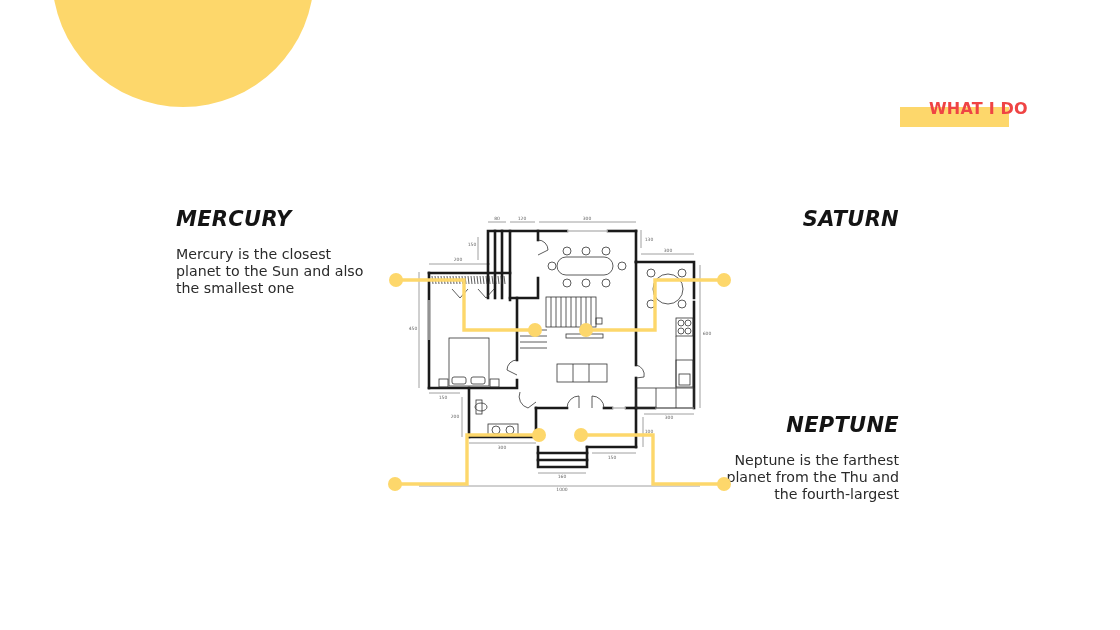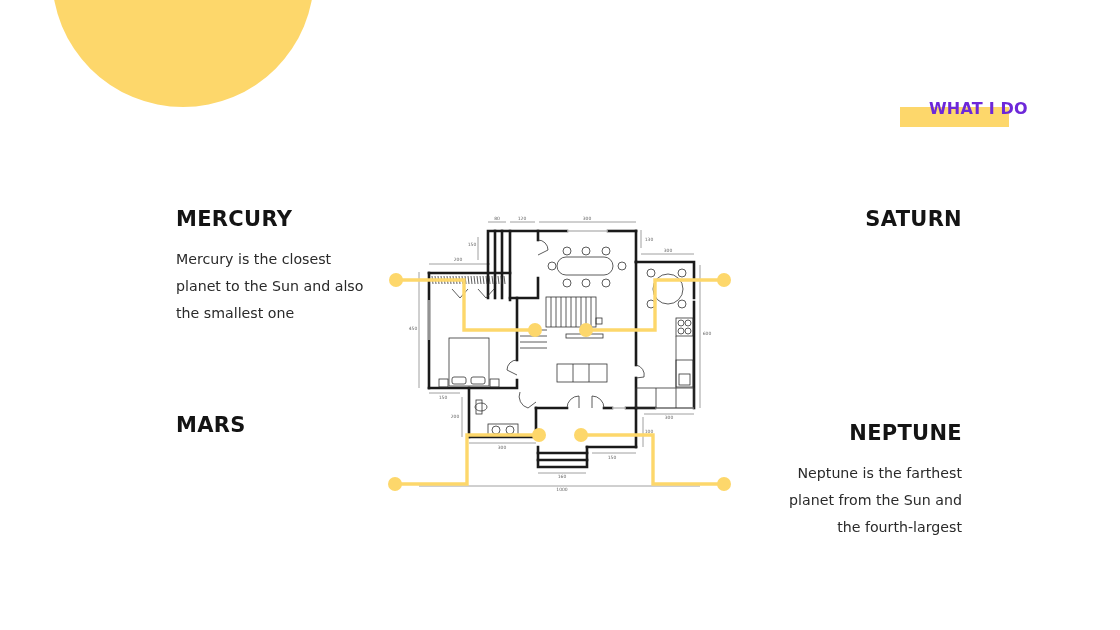--- a/index.html
+++ b/index.html
@@ -13,59 +13,58 @@
     position: absolute; left: 52px; top: -155px;
     width: 262px; height: 262px; border-radius: 50%;
     background: #fdd76b;
   }
   .tag-bar {
     position: absolute; left: 900px; top: 107px;
     width: 109px; height: 20px; background: #fdd76b;
   }
   .tag-text {
     position: absolute; left: 929px; top: 99px;
-    font-size: 16px; font-weight: bold; letter-spacing: 0.2px; color: #6d28d9;
+    font-size: 16px; font-weight: bold; letter-spacing: 0.2px; color: #ef4444;
     white-space: nowrap;
   }
   .block { position: absolute; width: 200px; }
   .block h2 {
     margin: 0; font-size: 21px; font-weight: bold; color: #141414;
-    letter-spacing: 0.3px; line-height: 26px;
+    letter-spacing: 0.3px; line-height: 26px; font-style: italic;
   }
   .block p {
-    margin: 14px 0 0 0; font-size: 14.2px; line-height: 27px; color: #2a2a2a;
+    margin: 14px 0 0 0; font-size: 14.2px; line-height: 17px; color: #2a2a2a;
   }
   .left { left: 176px; text-align: left; }
-  .right { left: 762px; text-align: right; width: 200px; }
+  .right { left: 699px; text-align: right; width: 200px; }
   .b-mercury { top: 206px; }
   .b-mars { top: 412px; }
   .b-saturn { top: 206px; }
-  .b-neptune { top: 412px; margin-top: 8px; }
+  .b-neptune { top: 412px; }
   .plan { position: absolute; left: 0; top: 0; width: 1120px; height: 630px; }
 </style>
 </head>
 <body>
 
 <div class="sun"></div>
 <div class="tag-bar"></div>
 <div class="tag-text">WHAT I DO</div>
 
 <div class="block left b-mercury">
   <h2>MERCURY</h2>
   <p>Mercury is the closest planet to the Sun and also the smallest one</p>
 </div>
 <div class="block left b-mars">
-  <h2>MARS</h2>
 </div>
 <div class="block right b-saturn">
   <h2>SATURN</h2>
 </div>
 <div class="block right b-neptune">
   <h2>NEPTUNE</h2>
-  <p>Neptune is the farthest planet from the Sun and the fourth-largest</p>
+  <p>Neptune is the farthest planet from the Thu and the fourth-largest</p>
 </div>
 
 <svg class="plan" viewBox="0 0 1120 630" xmlns="http://www.w3.org/2000/svg">
 
   <g stroke="#888" stroke-width="0.8" fill="none">
     <line x1="488" y1="222" x2="506" y2="222"></line>
     <line x1="510" y1="222" x2="535" y2="222"></line>
     <line x1="539" y1="222" x2="636" y2="222"></line>
     <line x1="478" y1="237" x2="478" y2="260"></line>
     <line x1="429" y1="264" x2="490" y2="264"></line>

